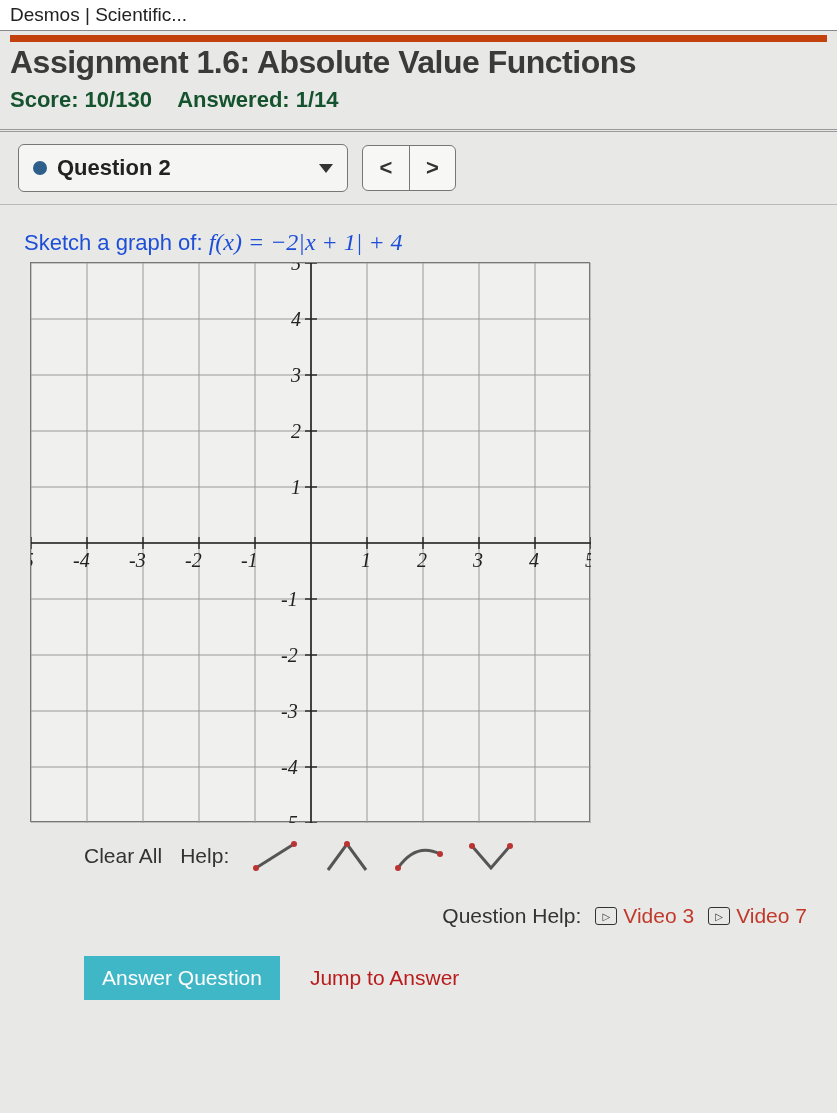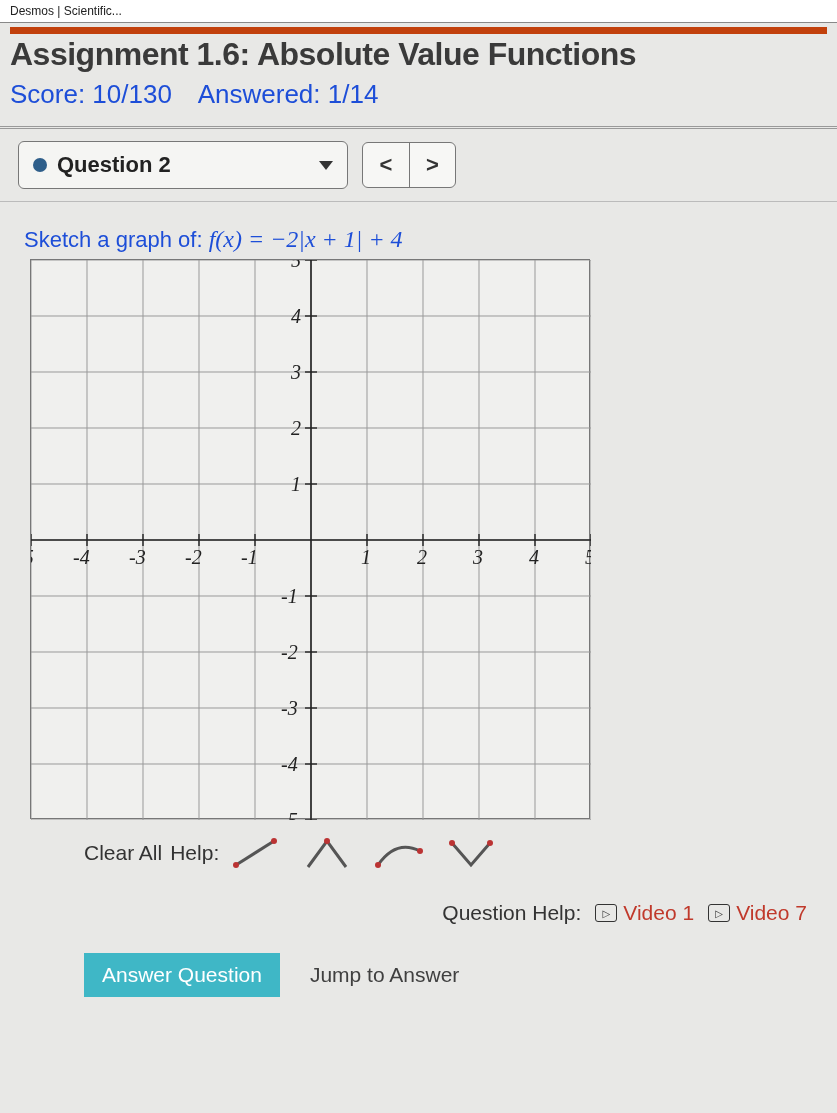--- a/index.html
+++ b/index.html
@@ -8,40 +8,41 @@
     background: #e8e8e6;
     width: 837px;
     height: 1113px;
     overflow: hidden;
     color: #333;
   }
   .browser-tab {
     background: #fff;
     border-bottom: 1px solid #888;
     padding: 4px 10px;
-    font-size: 12px;
+    font-size: 19px;
     color: #222;
   }
   .assignment-header {
     padding: 4px 10px 0 10px;
   }
   .assignment-title {
     font-size: 32px;
     font-weight: 900;
     color: #3a3a3a;
     letter-spacing: -0.5px;
     white-space: nowrap;
     overflow: hidden;
     border-top: 7px solid #c2410c;
     padding-top: 2px;
   }
   .score-row {
-    font-size: 26px;
+    font-size: 22px;
     padding: 6px 10px 10px 10px;
-    color: #1d4ed8;
+    color: #14532d;
+    font-weight: bold;
   }
   .score-row span { margin-right: 20px; }
   .question-bar {
     display: flex;
     align-items: center;
     gap: 14px;
     padding: 0 18px;
     margin-top: 6px;
     border-top: 3px double #999;
     border-bottom: 1px solid #bbb;
@@ -119,21 +120,21 @@
     width: 560px;
     height: 560px;
     margin-left: 6px;
     background: #f0f0ee;
     border: 1px solid #777;
   }
   .graph-wrap svg { display: block; }
   .toolbar {
     display: flex;
     align-items: center;
-    gap: 8px;
+    gap: 18px;
     padding: 14px 6px 18px 60px;
     font-size: 21px;
     color: #333;
   }
   .clear-all { cursor: pointer; }
   .draw-tools { display: flex; gap: 16px; align-items: center; }
   .tool { width: 56px; height: 40px; display:flex; align-items:center; justify-content:center; cursor:pointer; }
   .help-row {
     padding: 10px 6px 18px 60px;
     font-size: 21px;
@@ -156,21 +157,21 @@
     font-size: 21px;
   }
   .submit-btn {
     background: #3fb7c6;
     color: #fff;
     border: none;
     padding: 10px 18px;
     font-size: 21px;
     cursor:pointer;
   }
-  .jump-link { color: #404040; cursor:pointer; }
+  .jump-link { color: #b91c1c; cursor:pointer; }
 </style>
 </head>
 <body>
 
 <div class="browser-tab">
   <span>Desmos | Scientific...</span>
 </div>
 
 <div class="assignment-header">
   <div class="assignment-title">Assignment 1.6: Absolute Value Functions</div>
@@ -312,21 +313,21 @@
             <circle cx="44" cy="8" r="3" fill="#b33"></circle>
           </svg>
       </span>
     </div>
   </div>
 
   <div class="help-row">
     <span>Question Help:</span>
     <span class="vid-link">
       <span class="vid-icon">▷</span>
-      <span>Video 1</span>
+      <span>Video 3</span>
     </span>
     <span class="vid-link">
       <span class="vid-icon">▷</span>
       <span>Video 7</span>
     </span>
   </div>
 
   <div class="submit-row">
     <button class="submit-btn">Answer Question</button>
     <span class="jump-link">Jump to Answer</span>

